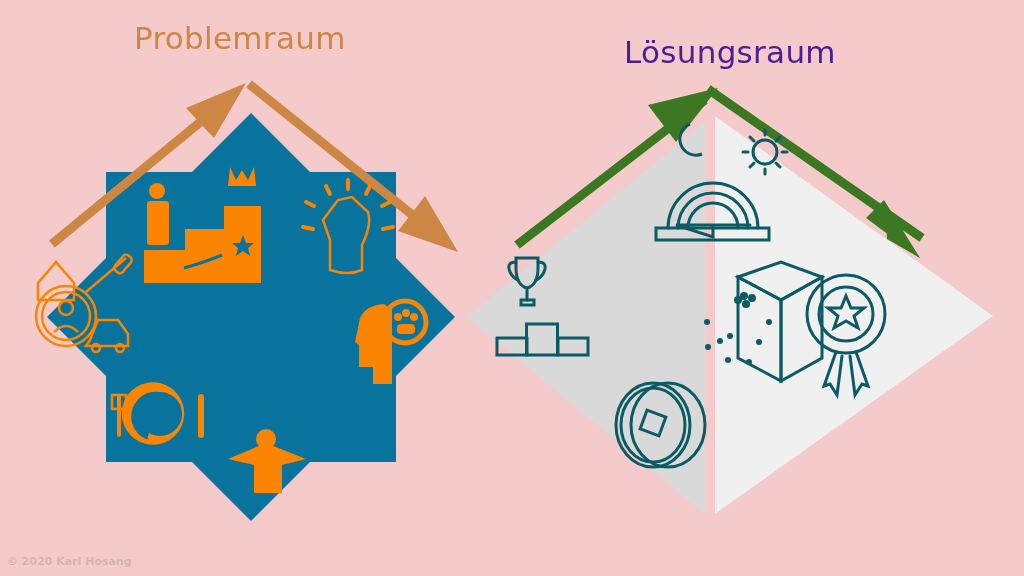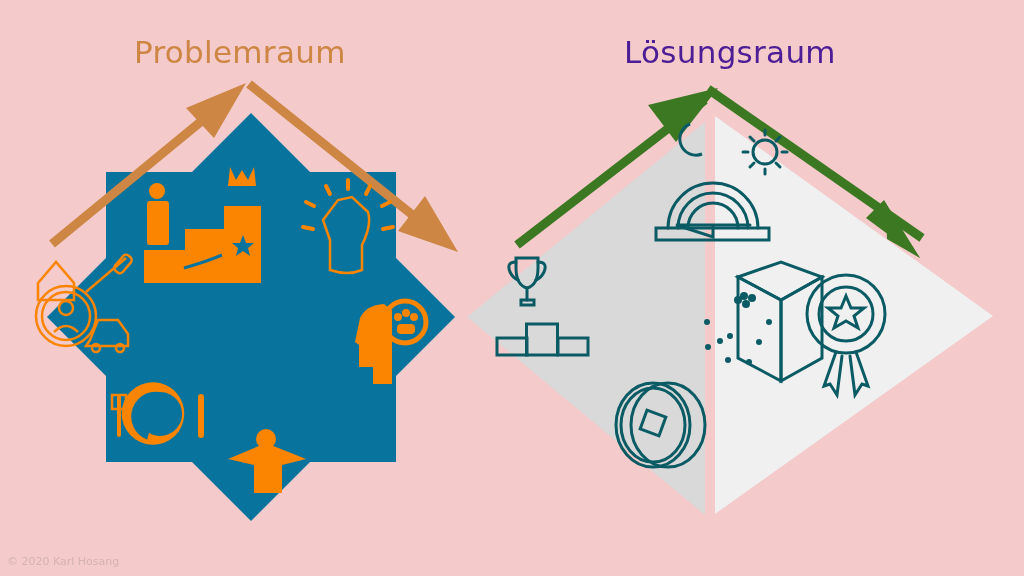--- a/index.html
+++ b/index.html
@@ -1,20 +1,20 @@
 <!DOCTYPE html>
 <html><head>
 <meta charset="utf-8">
 <style>
   html,body{margin:0;padding:0;}
   body{width:1024px;height:576px;overflow:hidden;background:#f4cacb;position:relative;font-family:"DejaVu Sans",sans-serif;}
   .title{position:absolute;font-size:31px;font-weight:normal;letter-spacing:0.3px;white-space:nowrap;}
-  #t-left{left:134px;top:34px;color:#cd8643;}
+  #t-left{left:134px;top:20px;color:#cd8643;}
   #t-right{left:624px;top:34px;color:#4c1d95;}
-  #copyright{position:absolute;left:7px;top:555px;font-size:11px;color:#d6b2b3;}
+  #copyright{position:absolute;left:7px;top:555px;font-size:11px;color:#d6b2b3;font-weight:bold;}
   svg.stage{position:absolute;left:0;top:0;}
 </style>
 </head>
 <body>
 
 <div class="title" id="t-left">Problemraum</div>
 <div class="title" id="t-right">Lösungsraum</div>
 
 <svg class="stage" width="1024" height="576" viewBox="0 0 1024 576">
 

